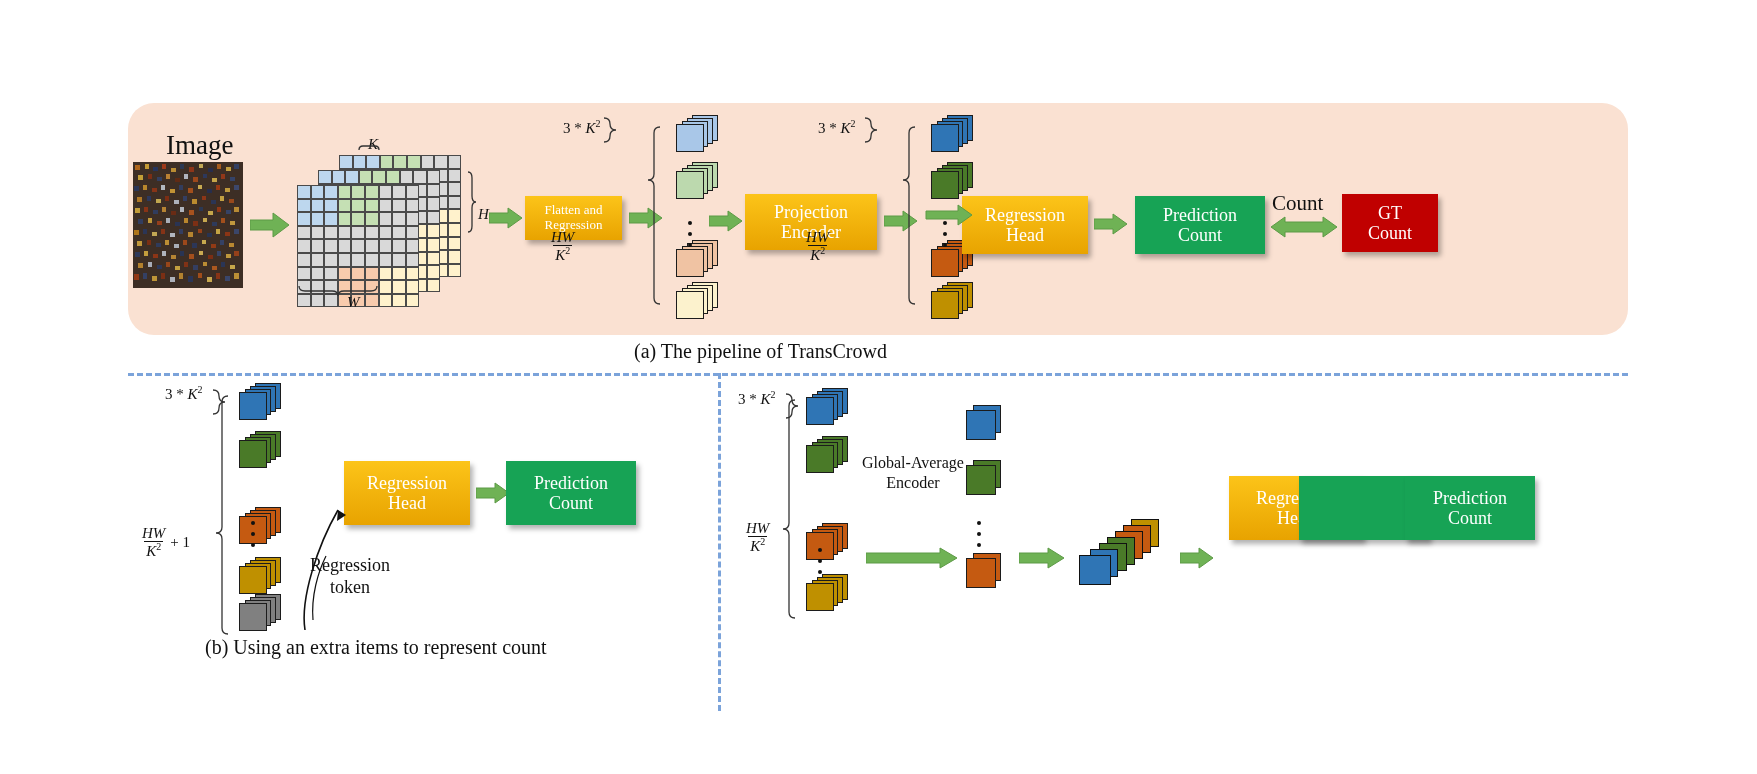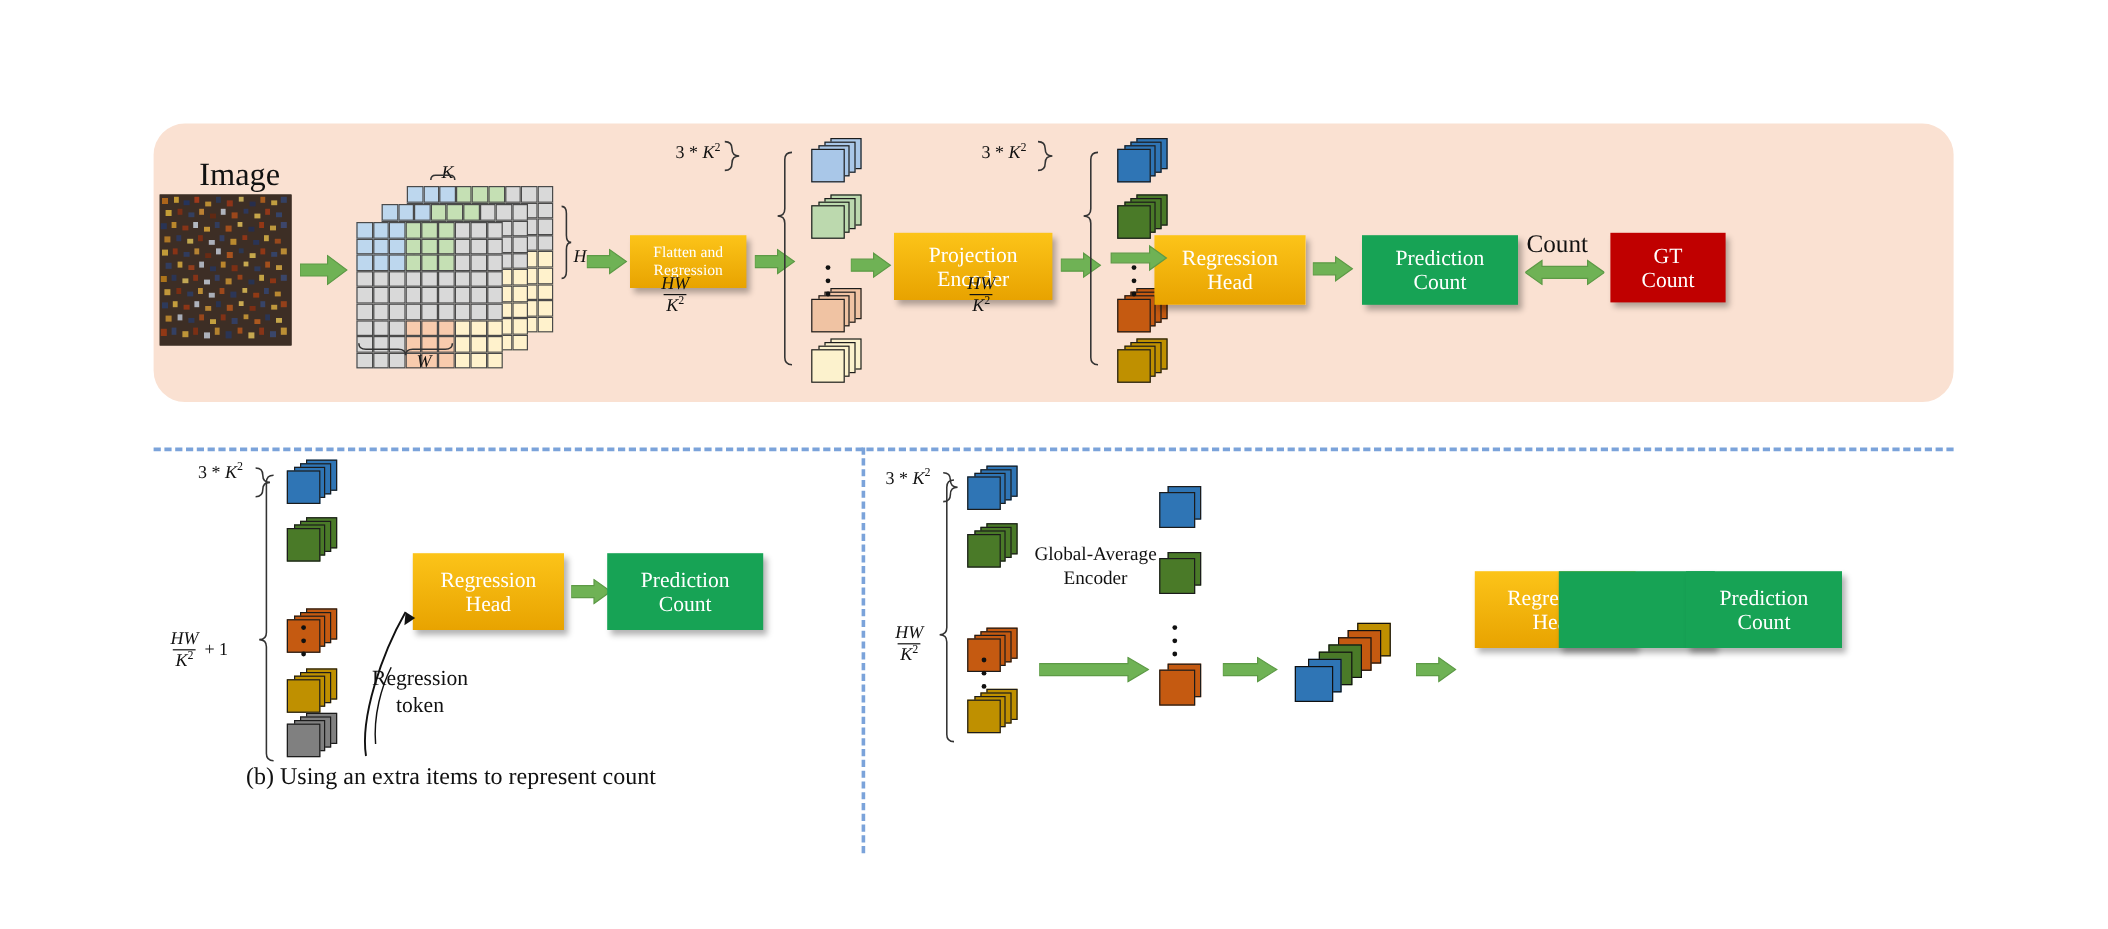--- a/index.html
+++ b/index.html
@@ -608,20 +608,21 @@
     <svg width="66" height="22" viewBox="0 0 66 22">
       <path d="M0 11 L14 1 L14 6 L52 6 L52 1 L66 11 L52 21 L52 16 L14 16 L14 21 Z" fill="#6fb255" stroke="#5d9a46" stroke-width="1"></path>
     </svg>
   </div>
 
   <div class="box box-red abs" style="left:1342px;top:194px;width:96px;height:58px;font-size:18px;flex-direction:column;">
     <span>GT</span>
     <span>Count</span>
   </div>
 
+  <div class="caption" style="left:634px;top:340px;font-size:20px;">(a) The pipeline of  TransCrowd</div>
 
   <div class="dash-h" style="left:128px;top:373px;width:1500px;"></div>
   <div class="dash-v" style="left:718px;top:373px;height:338px;"></div>
 
   <div class="stack" style="left:233px;top:383px;width:60px;height:240px;">
     <div class="card" style="left:22px;top:0px;width:26px;height:26px;background:#2f75b5"></div>
     <div class="card" style="left:17px;top:3px;width:26px;height:26px;background:#2f75b5"></div>
     <div class="card" style="left:12px;top:6px;width:26px;height:26px;background:#2f75b5"></div>
     <div class="card" style="left:6px;top:9px;width:28px;height:28px;background:#2f75b5"></div>
     <div class="card" style="left:22px;top:48px;width:26px;height:26px;background:#4a7a28"></div>

